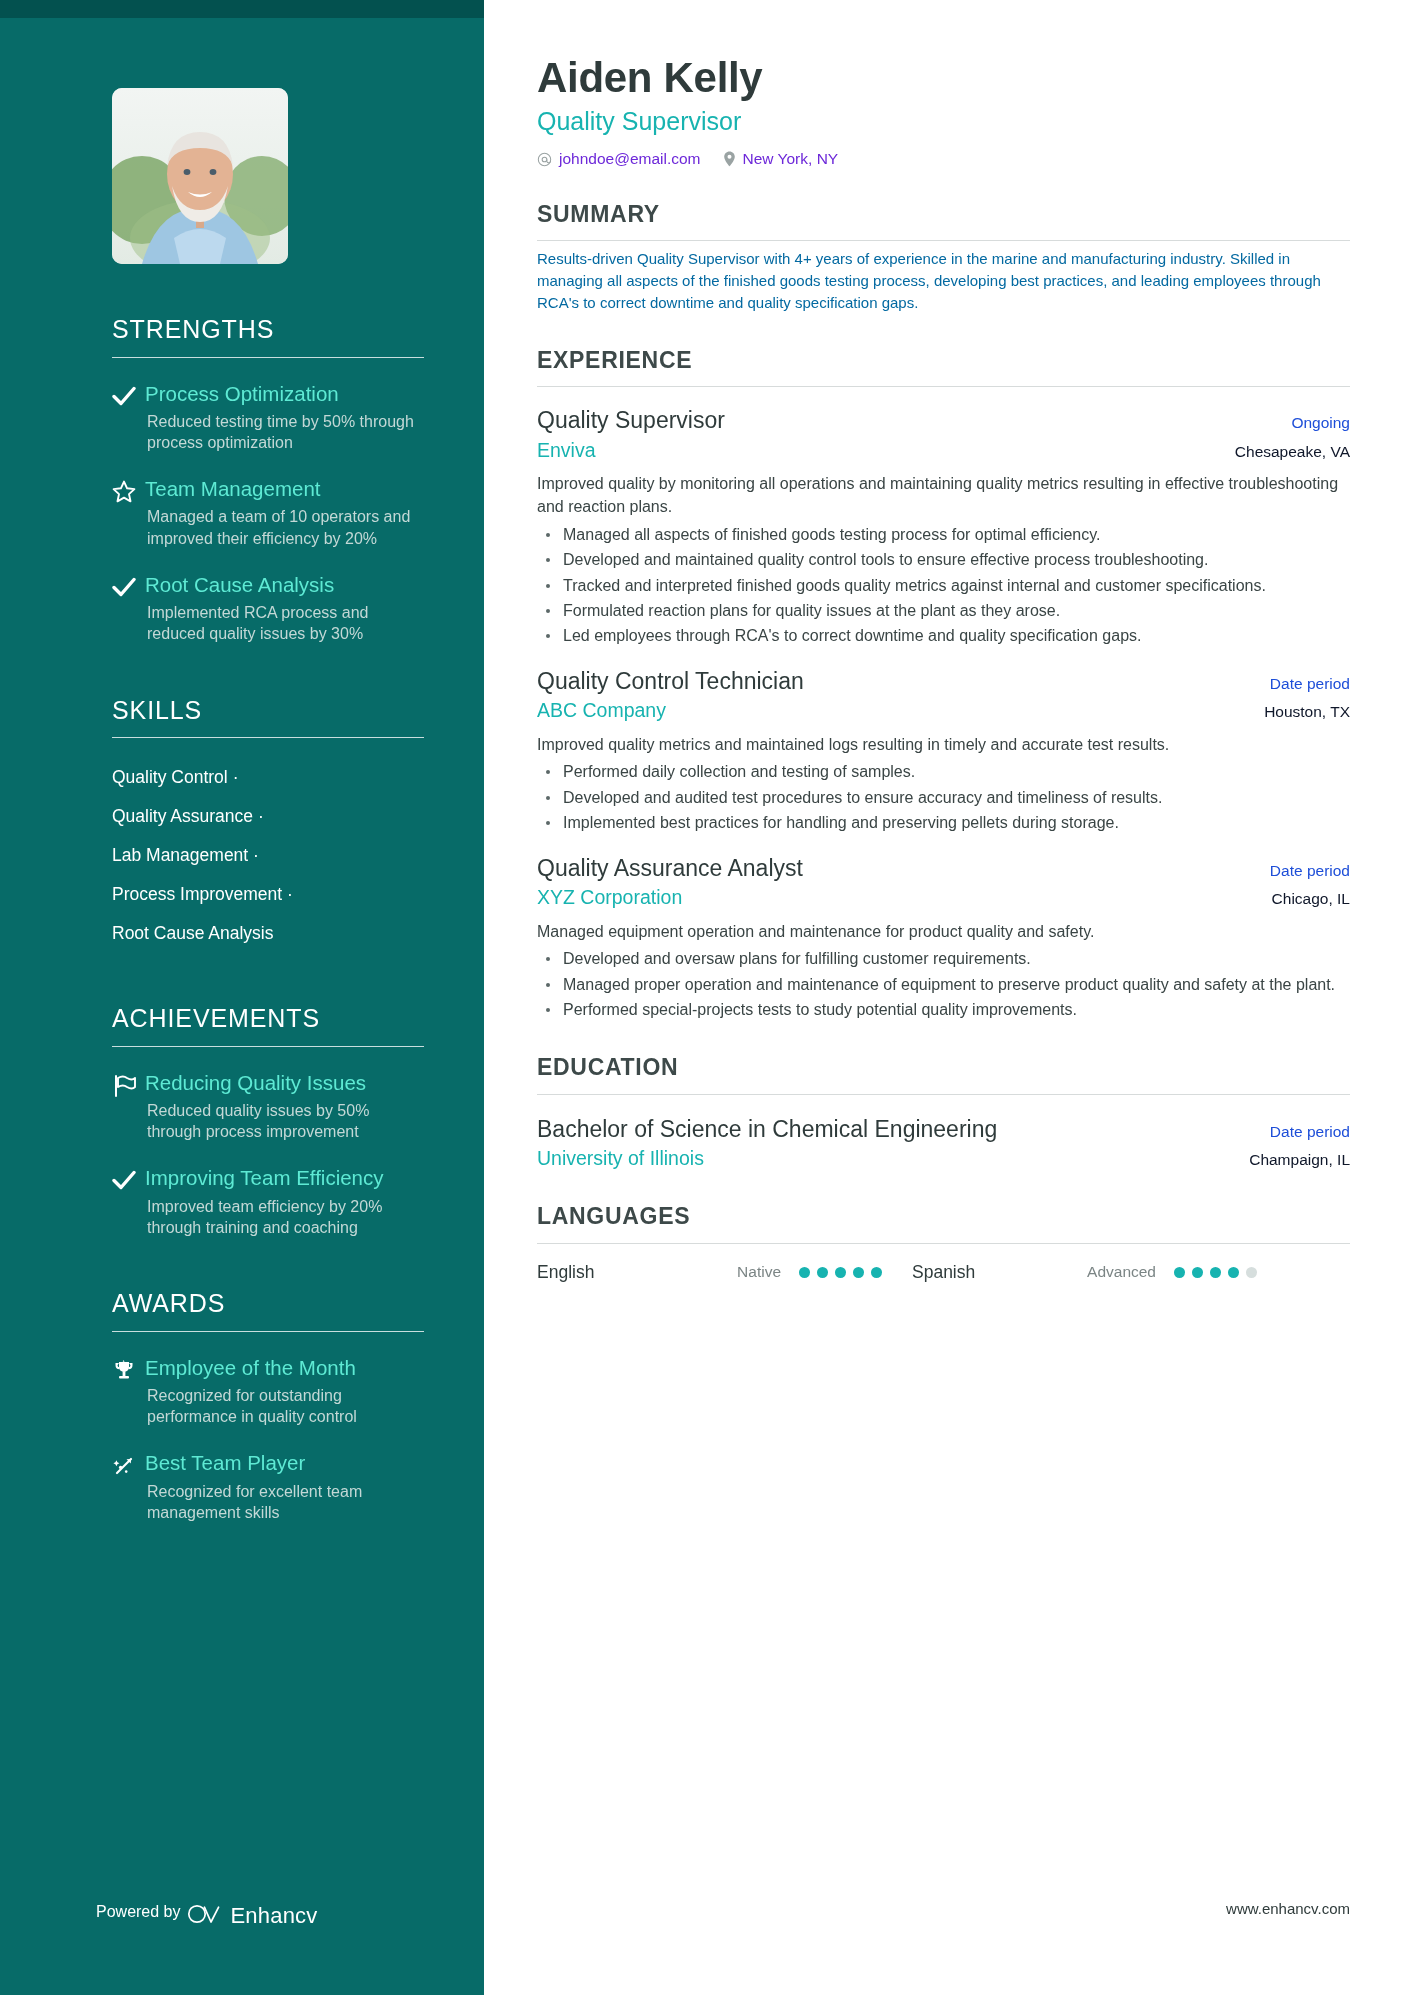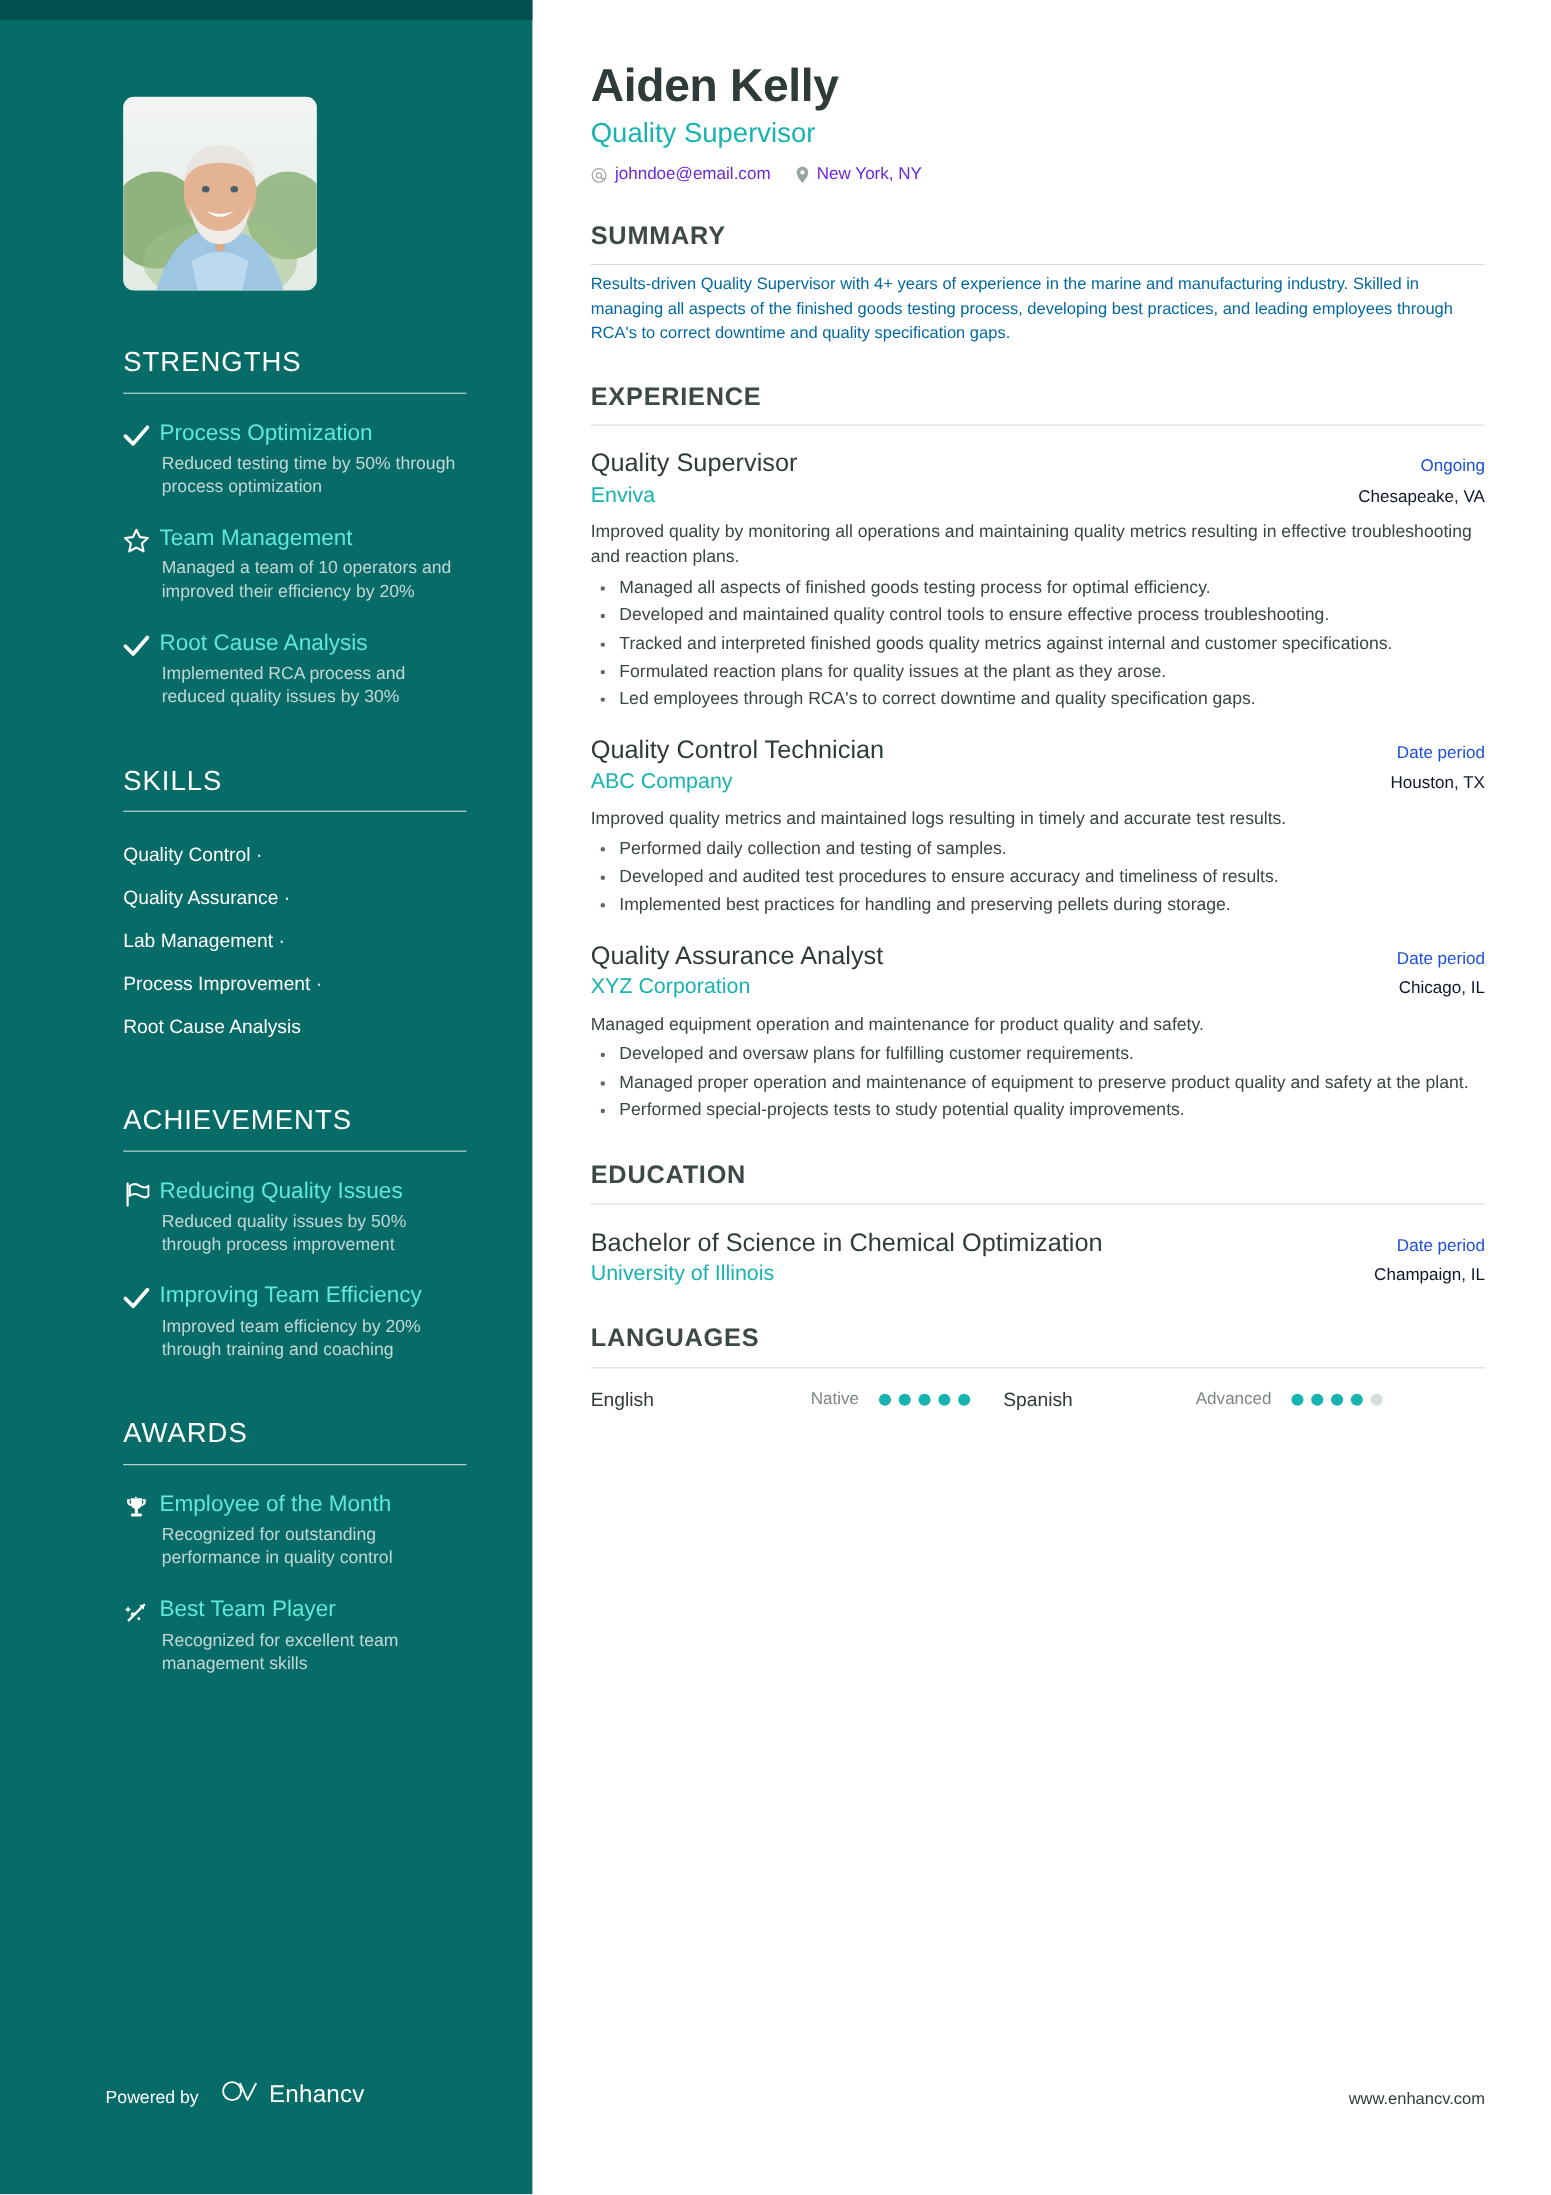--- a/index.html
+++ b/index.html
@@ -89,24 +89,24 @@
     color: #ffffff;
     font-size: 17.5px;
     line-height: 1.2;
     padding: 9px 0;
   }
   .skill-sep { color: #ffffff; }
 
   .powered {
     position: absolute;
     left: 96px;
-    bottom: 78px;
-    display: flex;
-    align-items: flex-end;
-    gap: 20px;
+    bottom: 66px;
+    display: flex;
+    align-items: flex-start;
+    gap: 6px;
   }
   .powered-text { color: #ffffff; font-size: 16px; }
   .brand { display: flex; align-items: center; gap: 10px; }
   .brand-name { color: #ffffff; font-size: 22px; letter-spacing: 0.2px; }
 
   
   .main {
     flex: 1 1 auto;
     padding: 56px 60px 0 53px;
     position: relative;
@@ -540,21 +540,21 @@
           <li>Performed special-projects tests to study potential quality improvements.</li>
         </ul>
       </div>
     </section>
 
     <section class="sec">
       <h2 class="sec-h">EDUCATION</h2>
       <div class="sec-rule"></div>
       <div class="job">
         <div class="job-row">
-          <div class="edu-title">Bachelor of Science in Chemical Optimization</div>
+          <div class="edu-title">Bachelor of Science in Chemical Engineering</div>
           <div class="job-meta">Date period</div>
         </div>
         <div class="job-row2">
           <div class="job-company">University of Illinois</div>
           <div class="job-loc">Champaign, IL</div>
         </div>
       </div>
     </section>
 
     <section class="sec">

